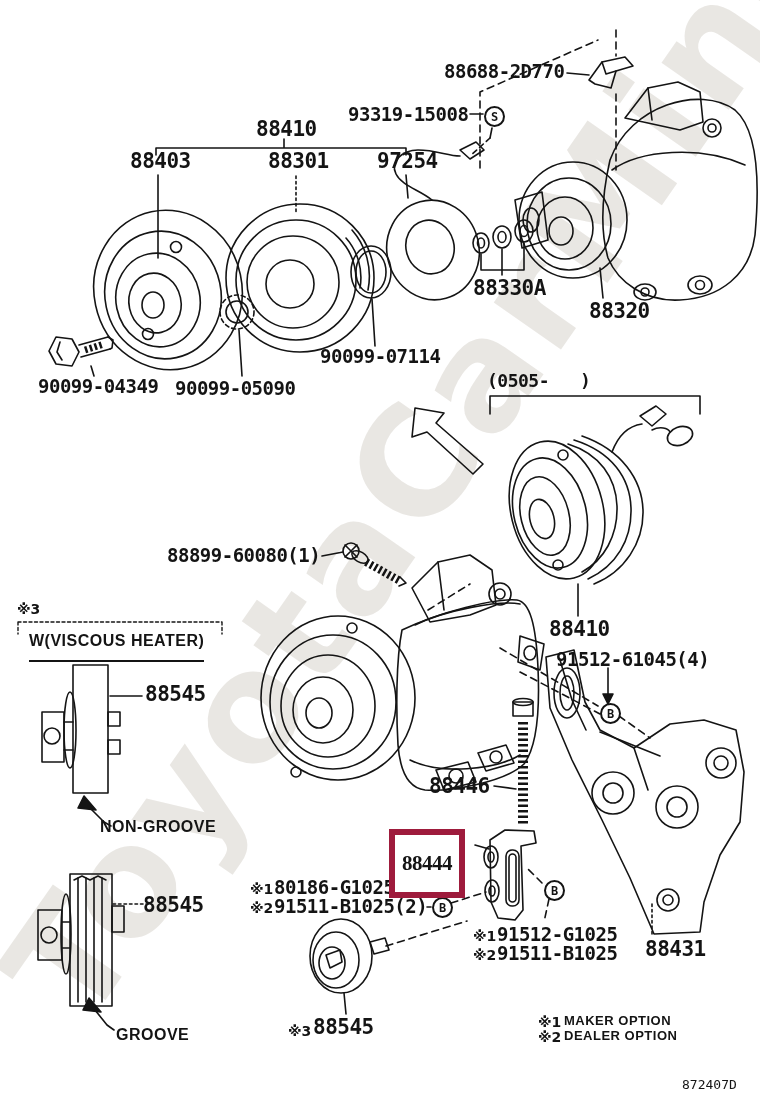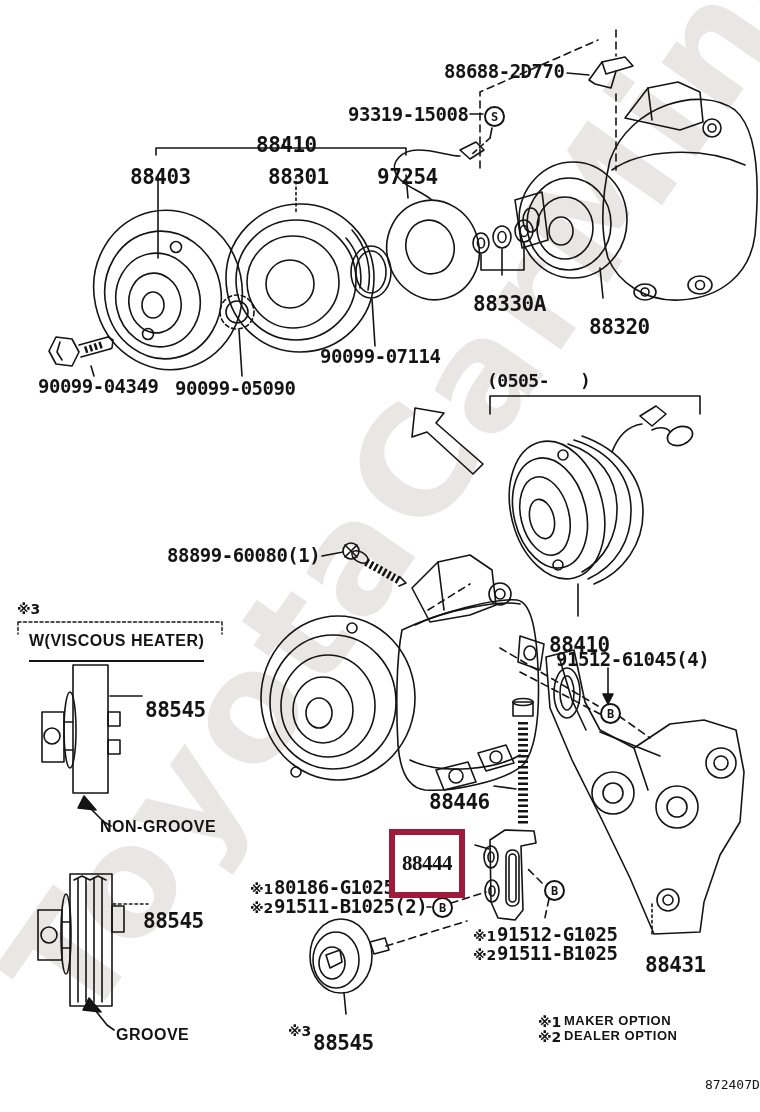--- a/index.html
+++ b/index.html
@@ -5,24 +5,24 @@
   html,body{margin:0;padding:0;background:#fff;}
   #stage{position:relative;width:760px;height:1112px;background:#fff;overflow:hidden;
          font-family:"DejaVu Sans Mono",monospace;color:#141414;}
   #stage > svg{position:absolute;left:0;top:0;z-index:1;}
   .watermark{position:absolute;left:-210px;top:430px;width:1180px;text-align:center;
              font-family:"DejaVu Sans",sans-serif;font-weight:bold;font-size:150px;
              letter-spacing:6px;color:#d8d4cd;opacity:.55;transform:rotate(-55deg);
              transform-origin:50% 50%;z-index:0;white-space:nowrap;}
   .lbl{position:absolute;z-index:2;white-space:pre;line-height:1.05;}
   .pn{font-family:"DejaVu Sans Mono",monospace;font-weight:bold;letter-spacing:-0.5px;}
-  .s21{font-size:21px;margin-top:16px;}
+  .s21{font-size:21px;}
   .s19{font-size:19px;}
   .s15m{font-size:18px;text-align:right;}
-  .s13m{font-size:13px;font-weight:normal;letter-spacing:0;margin-left:23px;}
+  .s13m{font-size:13px;font-weight:normal;letter-spacing:0;}
   .sans{font-family:"Liberation Sans","DejaVu Sans",sans-serif;font-weight:bold;}
   .s16s{font-size:16px;letter-spacing:.5px;}
   .s15s{font-size:13px;letter-spacing:.5px;}
   .ul{border-bottom:2px solid #141414;padding-bottom:10px;}
   .mark{font-family:"DejaVu Sans",sans-serif;font-weight:bold;font-size:14px;}
   .circ{position:absolute;z-index:2;width:17px;height:17px;border:2px solid #141414;
         border-radius:50%;background:#fff;display:flex;align-items:center;justify-content:center;
         font:bold 12px "DejaVu Sans Mono",monospace;}
   .hl{position:absolute;z-index:3;border:6px solid var(--hl,#9e1b3c);background:#fff;
       padding:16px 7px;font-family:Liberation Serif, serif;font-weight:bold;

